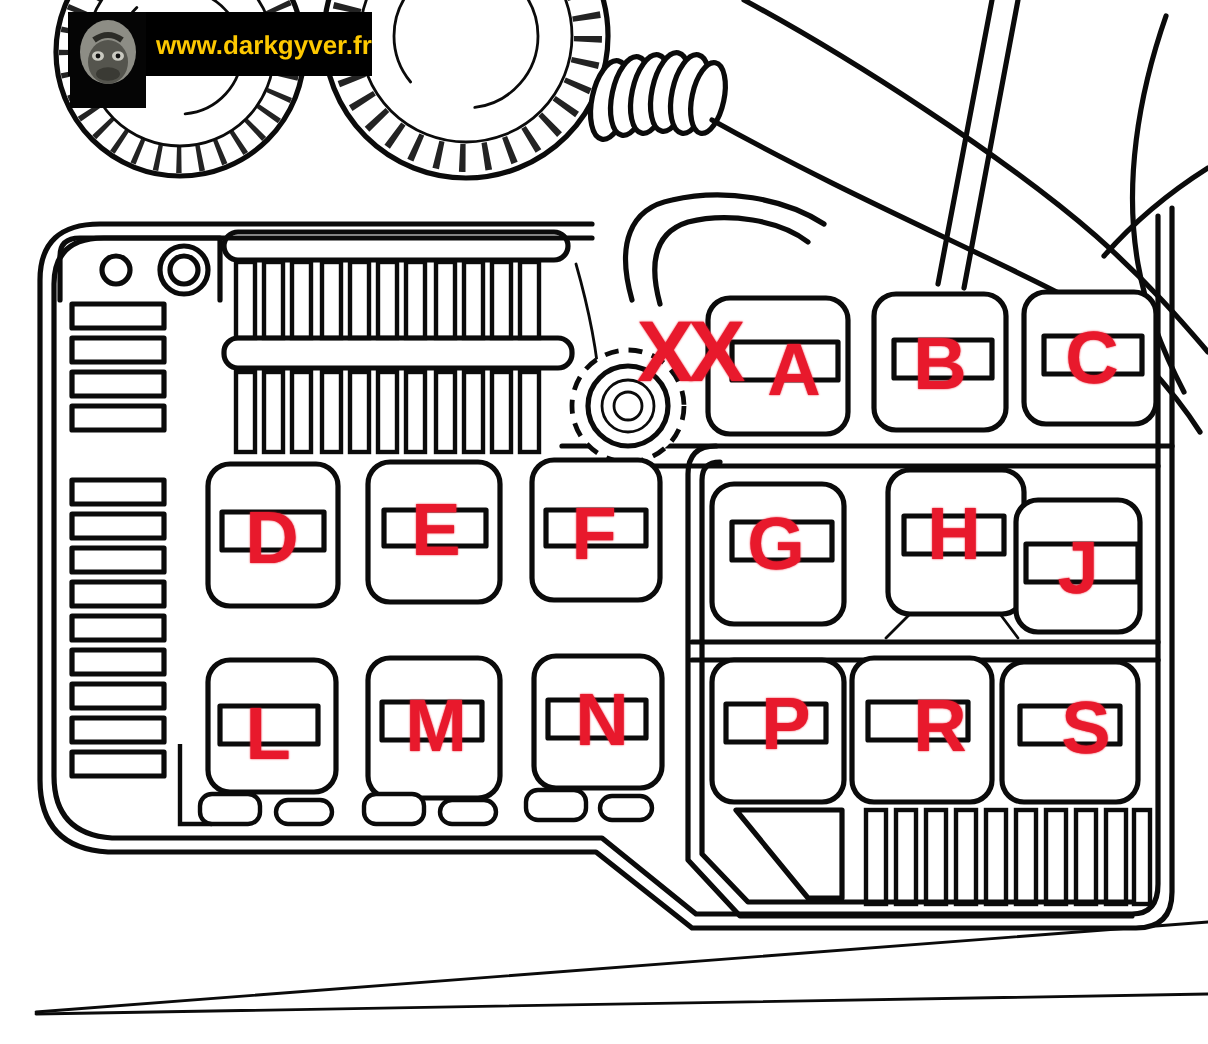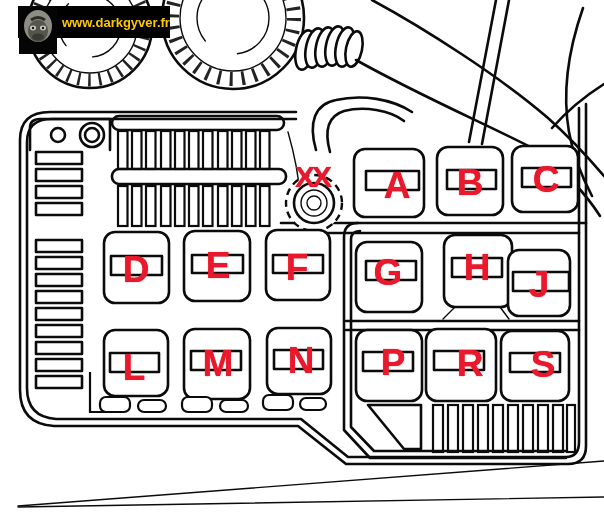--- a/index.html
+++ b/index.html
@@ -7,34 +7,34 @@
     position:relative;width:604px;height:522px;background:#ffffff;
     overflow:hidden;font-family:"Liberation Sans",sans-serif;
   }
   #stage svg{position:absolute;left:0;top:0;}
   
   .ln{fill:none;stroke:#0b0b0b;stroke-width:2.6;stroke-linecap:round;stroke-linejoin:round;}
   .thin{stroke-width:1.4;}
   .fillw{fill:#ffffff;}
   
   .banner{
-    position:absolute;left:18px;top:6px;width:152px;height:32px;
+    position:absolute;left:34px;top:6px;width:152px;height:32px;
     background:#000;display:flex;align-items:center;z-index:5;
   }
   .banner .logo{position:absolute;left:1px;top:0px;width:38px;height:48px;background:#000;display:block;}
   .banner .burl{
     margin-left:44px;color:#fdc800;font-weight:bold;font-size:13px;
     letter-spacing:0px;white-space:nowrap;
   }
   
   .rl{
     position:absolute;z-index:6;color:#e8192c;font-weight:800;font-size:37px;
     transform:translate(-50%,-50%);line-height:1;text-shadow:0 0 1px #e8192c;
   }
-  .rl.xx{font-size:30px;letter-spacing:-3px;}
+  .rl.xx{font-size:43px;letter-spacing:-3px;margin-left:32px;}
 </style>
 </head>
 <body>
 
 <div id="stage">
 
   <svg width="604" height="522" viewBox="0 0 604 522">
 
     <g>
       <circle class="ln" cx="90" cy="26" r="62"></circle>

